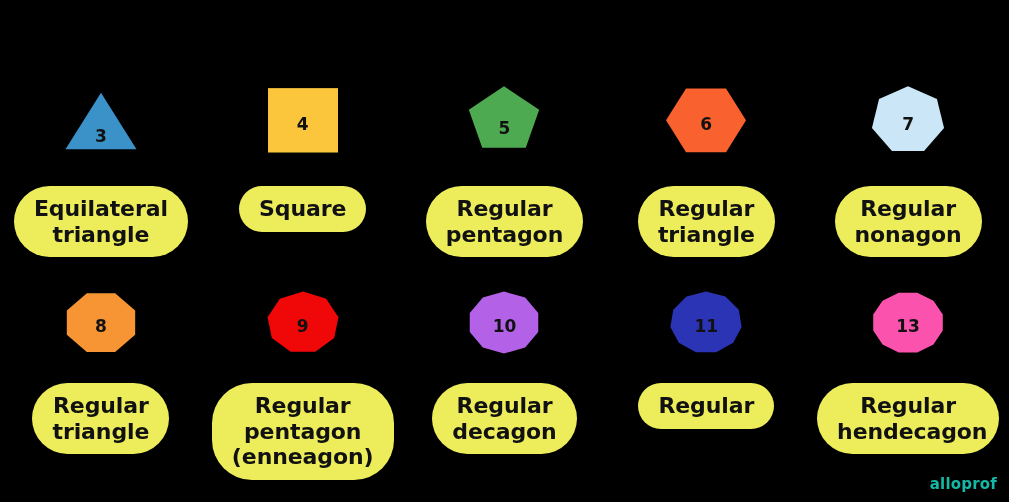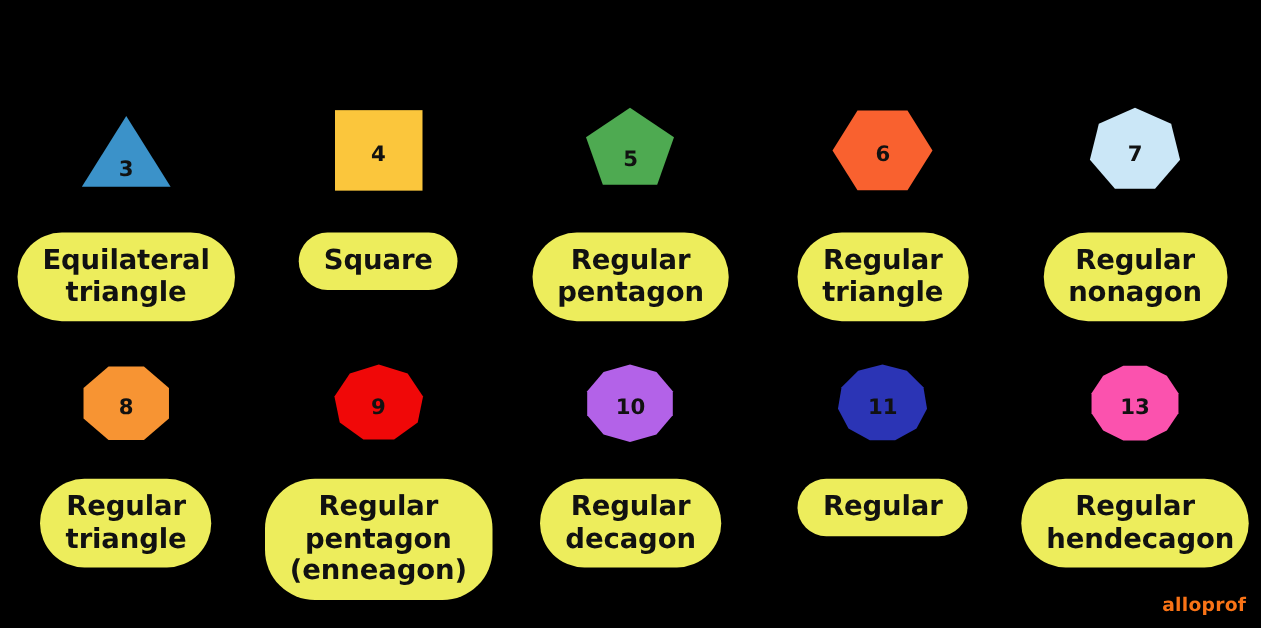--- a/index.html
+++ b/index.html
@@ -88,21 +88,21 @@
   }
   .row-1 .pill { margin-top: 16px; }
   .row-2 .pill { margin-top: 14px; }
 
   .pill-line { display: block; white-space: nowrap; }
 
   #watermark {
     position: absolute;
     right: 12px;
     bottom: 9px;
-    color: #f97316;
+    color: #14b8a6;
     font-size: 15px;
     font-weight: 700;
     letter-spacing: 0.2px;
     font-family: "DejaVu Sans", "Liberation Sans", sans-serif;
   }
 </style>
 </head>
 <body>
 
 <div id="board">

